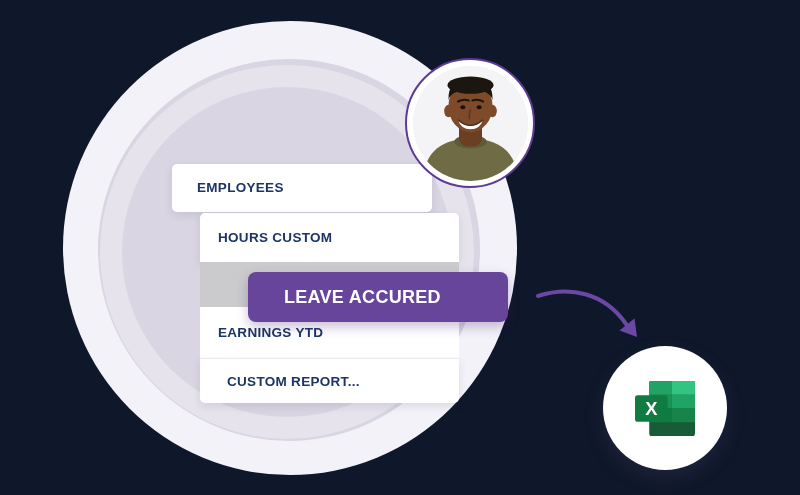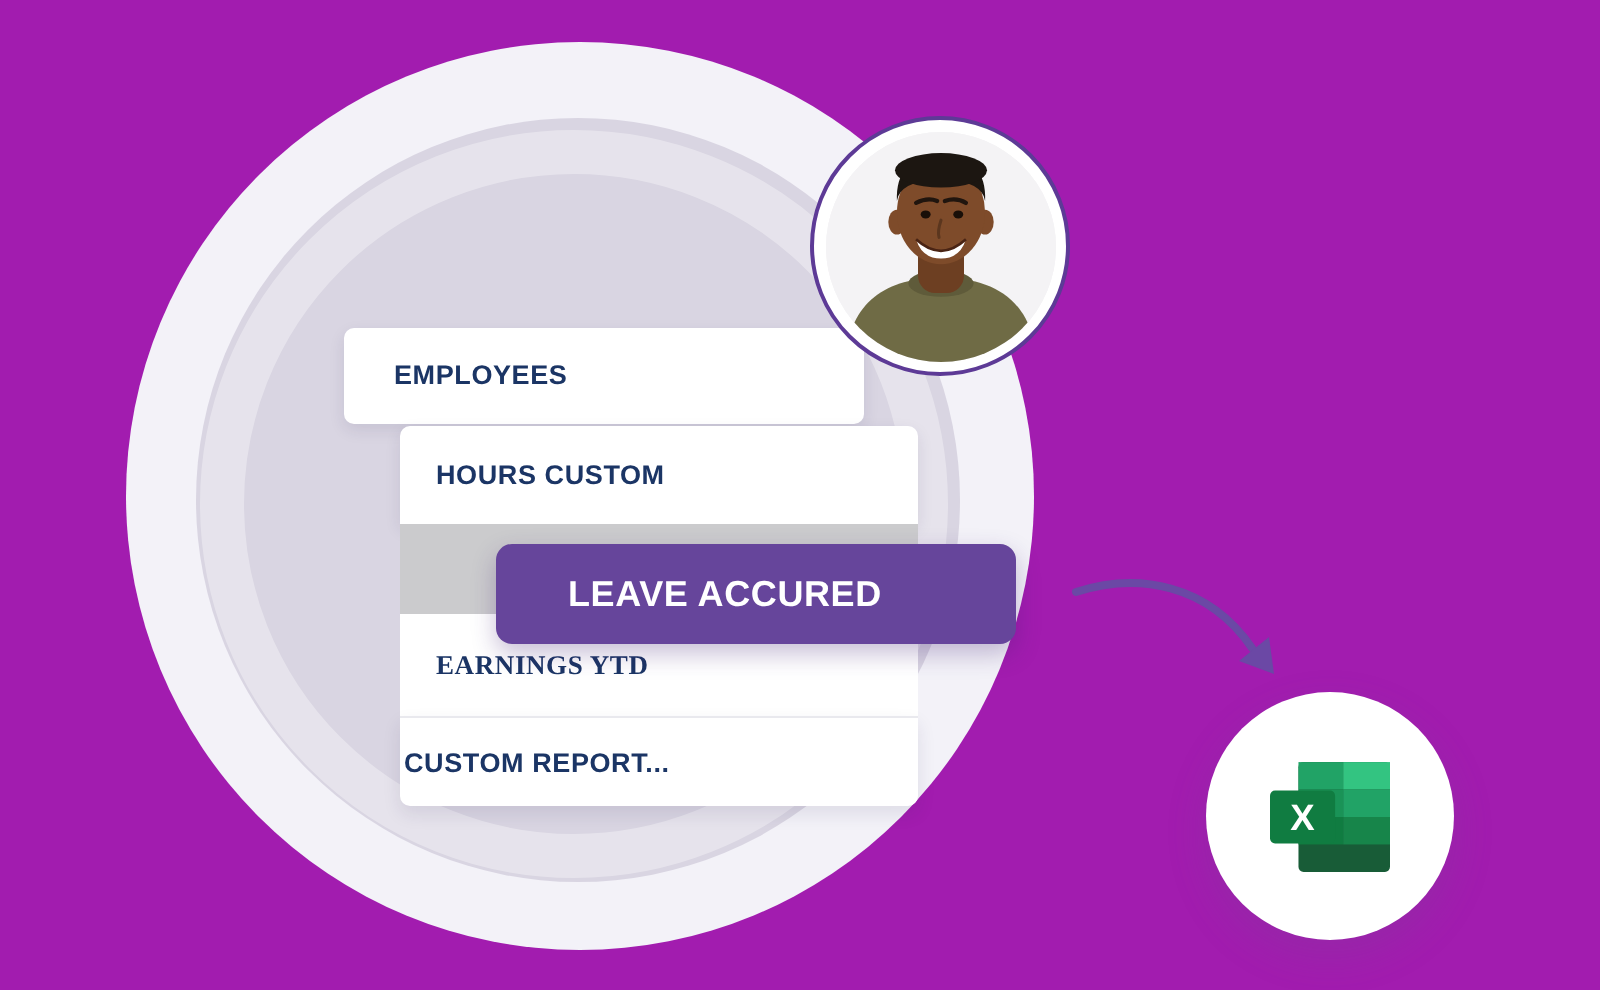--- a/index.html
+++ b/index.html
@@ -1,18 +1,18 @@
 <!DOCTYPE html>
 <html><head>
 <meta charset="utf-8">
 <style>
   html,body{margin:0;padding:0;background:#ffffff;}
   .canvas{
     position:relative;width:800px;height:495px;overflow:hidden;
-    font-family:"Liberation Sans",sans-serif;background:#a21caf;
+    font-family:"Liberation Sans",sans-serif;background:#0f172a;
   }
   
   .circle{position:absolute;border-radius:50%;}
   .outer-circle{left:63px;top:21px;width:454px;height:454px;background:#f3f2f8;}
   .inner-circle{left:98px;top:59px;width:382px;height:382px;background:#d9d5e2;}
   .highlight-ring{
     left:100px;top:65px;width:330px;height:330px;
     border:22px solid rgba(255,255,255,0.35);background:transparent;
   }
   
@@ -21,23 +21,23 @@
     font-weight:bold;font-size:13.5px;letter-spacing:0.3px;
     box-shadow:0 3px 8px rgba(40,30,80,0.10);
   }
   .row-employees{left:172px;top:164px;width:260px;height:48px;line-height:48px;
     padding-left:25px;box-sizing:border-box;border-radius:5px;}
   .row-hours{left:200px;top:213px;width:259px;height:49px;line-height:49px;
     padding-left:18px;box-sizing:border-box;border-radius:5px 5px 0 0;}
   .row-gray{left:200px;top:262px;width:259px;height:45px;background:#cbcbcd;
     box-shadow:none;}
   .row-earnings{left:200px;top:307px;width:259px;height:51px;line-height:51px;
-    padding-left:18px;box-sizing:border-box;box-shadow:none;font-family:Liberation Serif, serif;}
+    padding-left:18px;box-sizing:border-box;box-shadow:none;}
   .row-custom{left:200px;top:358px;width:259px;height:45px;line-height:45px;
-    padding-left:2px;box-sizing:border-box;border-top:1px solid #e9e9ee;
+    padding-left:27px;box-sizing:border-box;border-top:1px solid #e9e9ee;
     border-radius:0 0 5px 5px;box-shadow:0 4px 9px rgba(40,30,80,0.10);}
   .leave-button{
     position:absolute;left:248px;top:272px;width:260px;height:50px;line-height:50px;
     padding-left:36px;box-sizing:border-box;border-radius:8px;
     background:#66459b;color:#ffffff;font-weight:bold;font-size:18px;
     letter-spacing:0.3px;box-shadow:0 5px 12px rgba(60,30,110,0.28);
   }
   
   .avatar{
     position:absolute;left:405px;top:58px;width:130px;height:130px;border-radius:50%;

